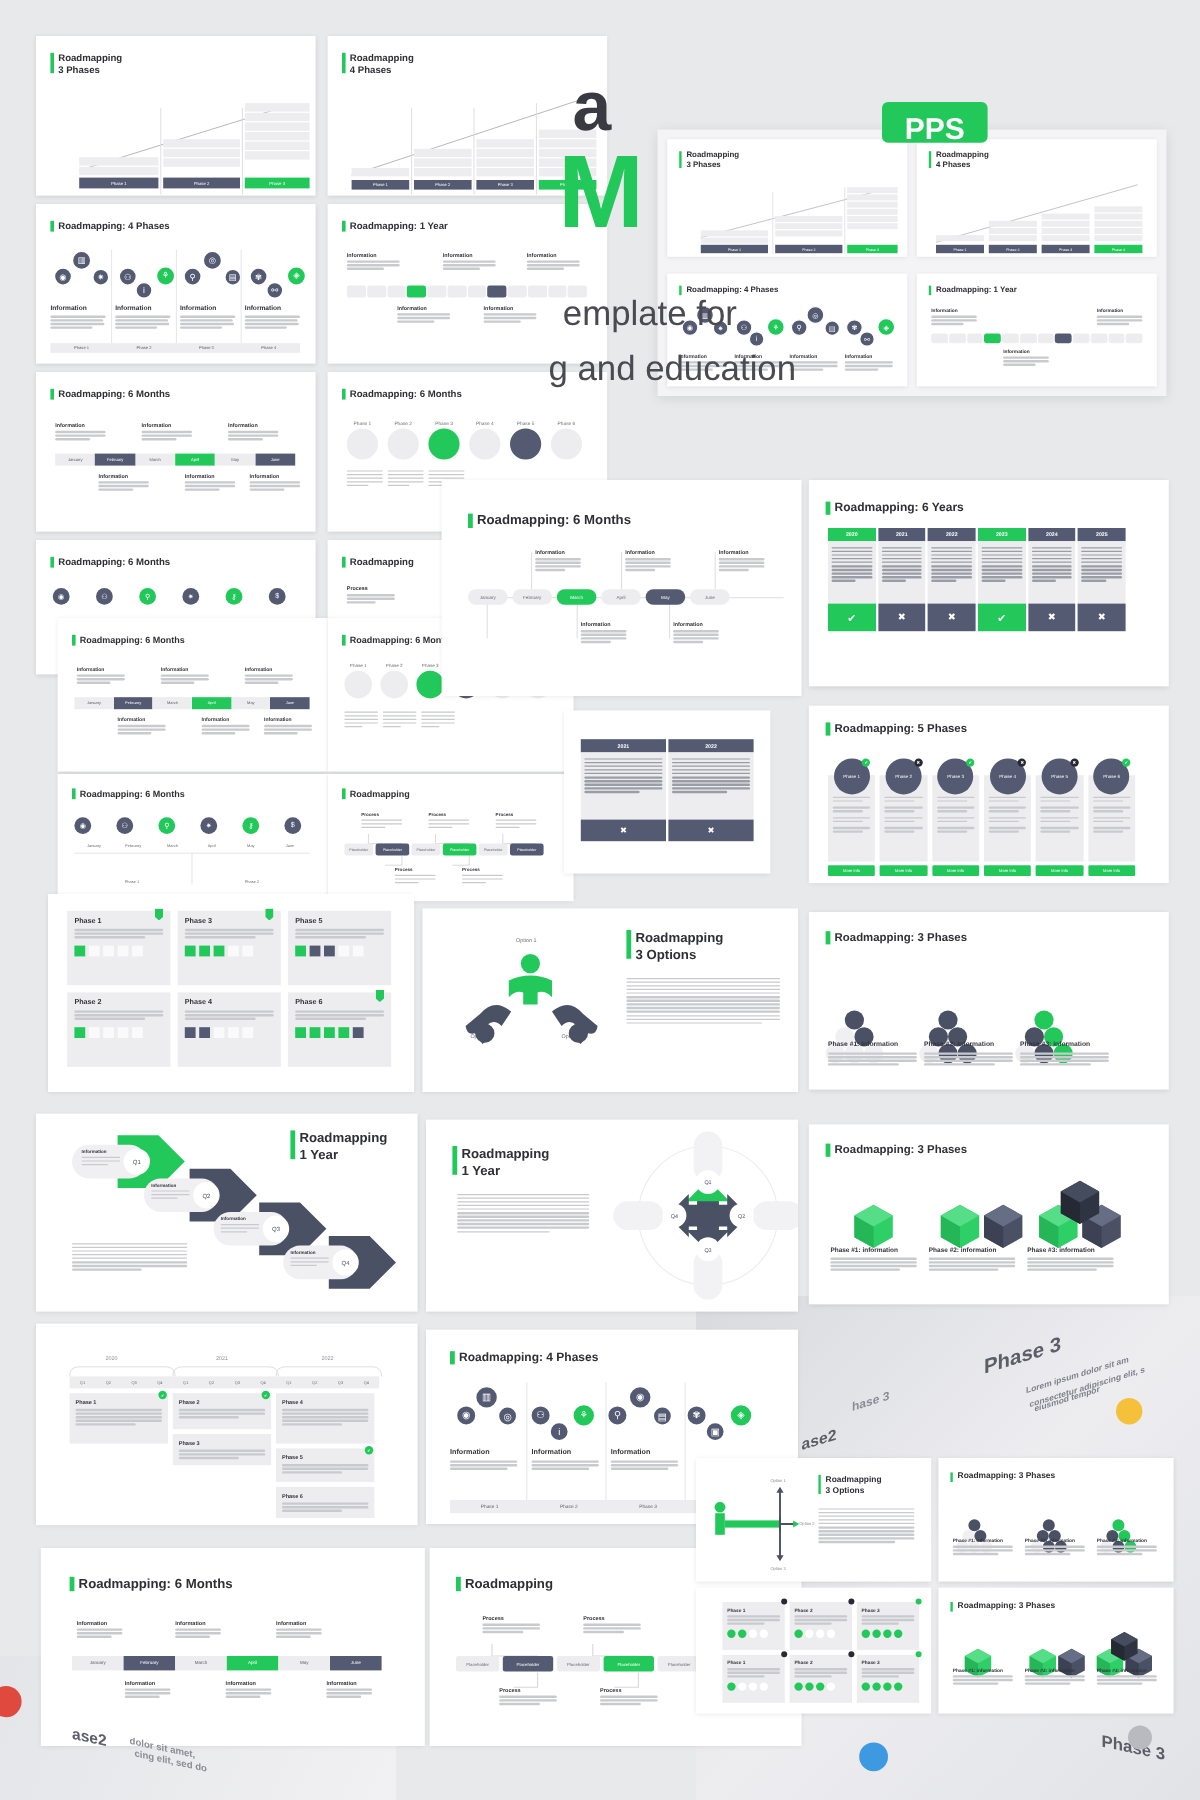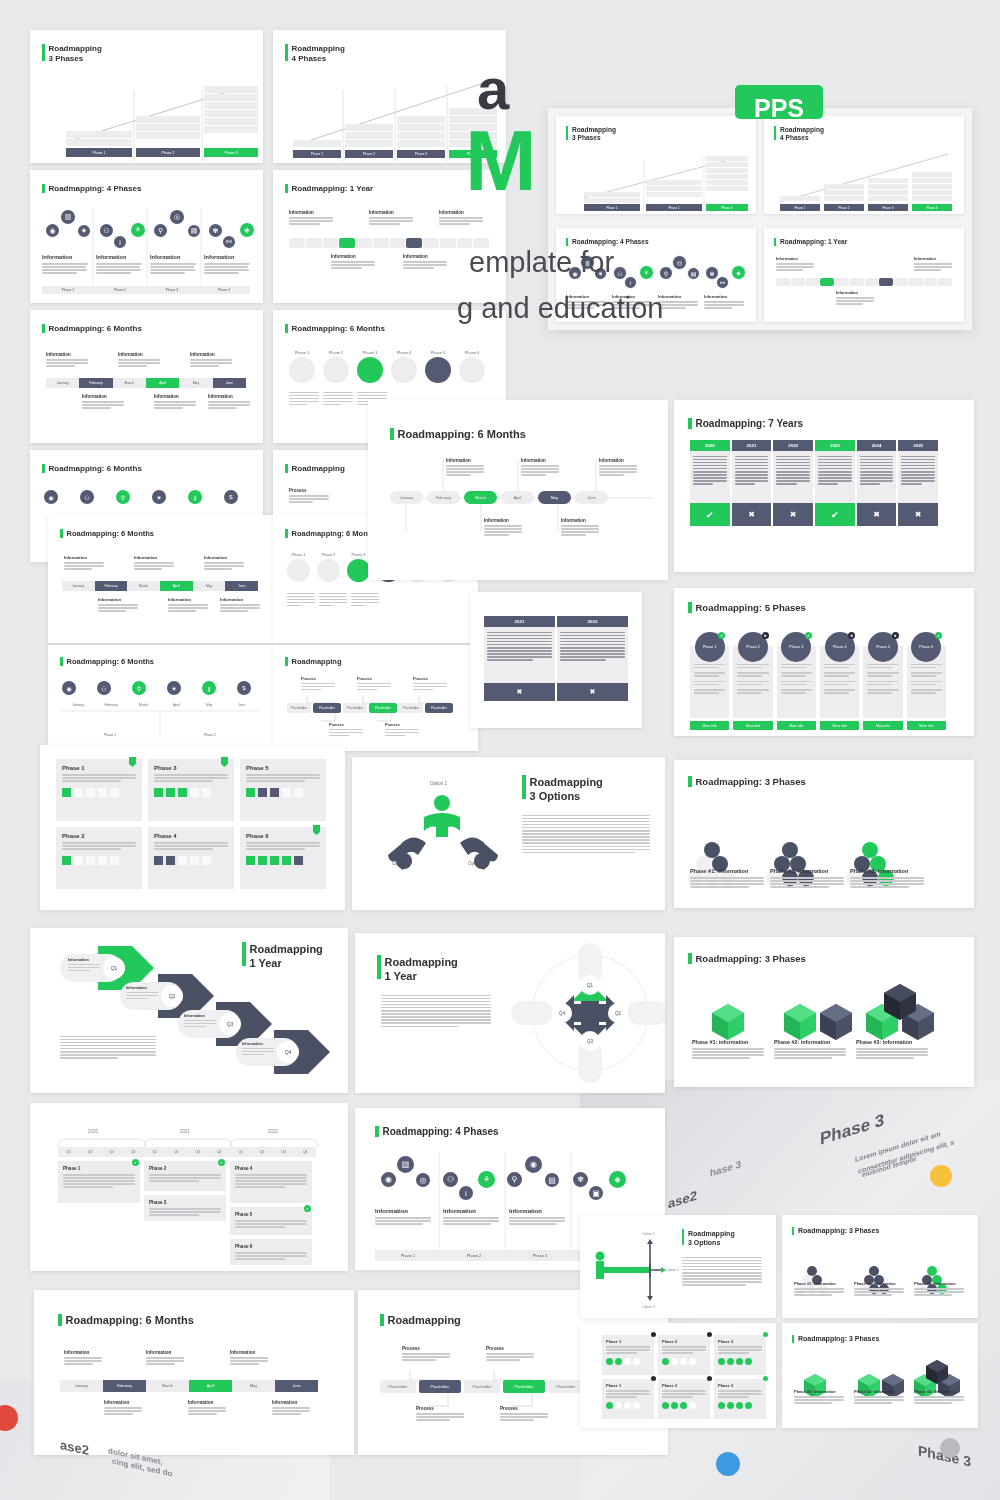--- a/index.html
+++ b/index.html
@@ -790,21 +790,21 @@
       <div class="txtline"></div>
         <div class="txtline"></div>
         <div class="txtline"></div>
         <div class="txtline" style="width:65%"></div>
     </div>
   </div>
 
   <div class="slide" style="left:674px;top:400px;width:300px;height:172px;">
     <div class="title" style="left:14px;top:18px;position:absolute;font-size:10px;">
       <span class="bar" style="width:3.5px;height:11px;"></span>
-      <span>Roadmapping: 7 Years</span>
+      <span>Roadmapping: 6 Years</span>
     </div>
     <div style="position:absolute;left:16px;top:40px;width:248px;display:flex;gap:2px;">
       <div style="flex:1;">
         <div class="gr ctr" style="height:11px;color:#fff;font-size:4.4px;font-weight:700;">2020</div>
         <div class="lt" style="padding:3px;height:52px;">
           <div class="txtline d"></div>
             <div class="txtline d"></div>
             <div class="txtline d"></div>
             <div class="txtline d"></div>
             <div class="txtline d"></div>

